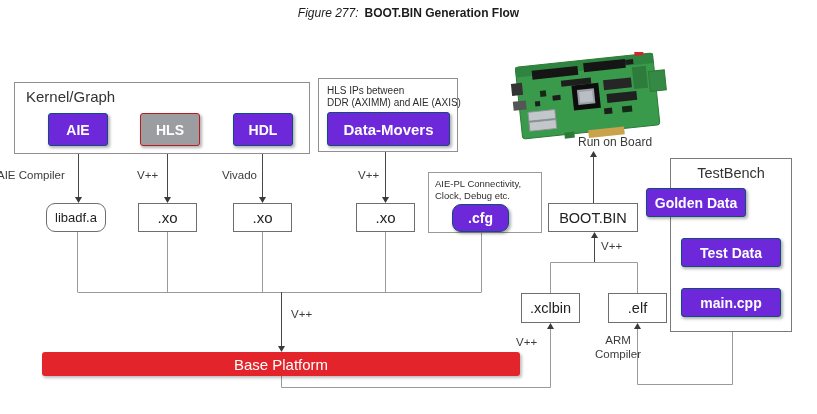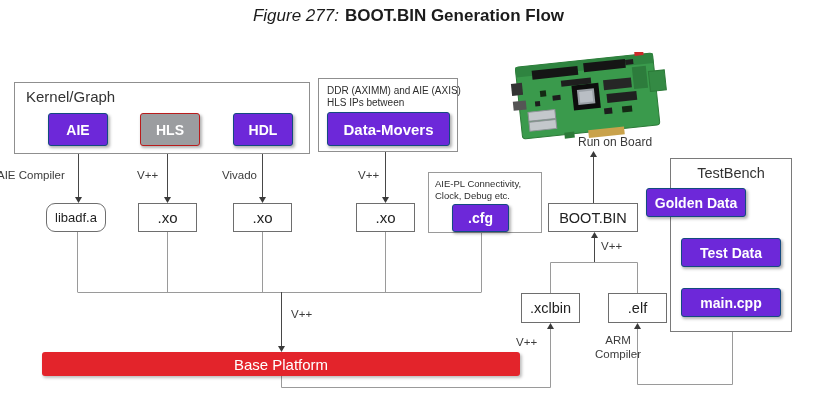--- a/index.html
+++ b/index.html
@@ -2,21 +2,21 @@
 <html><head>
 <meta charset="utf-8">
 <style>
   html,body{margin:0;padding:0;background:#fff;}
   #canvas{
     position:relative;width:817px;height:414px;background:#fff;
     font-family:"Liberation Sans",sans-serif;overflow:hidden;
   }
   .abs{position:absolute;}
   
-  #title{left:0;top:6px;width:817px;text-align:center;font-size:17px;color:#1c1c1c;}
+  #title{left:0;top:6px;width:817px;text-align:center;font-size:12px;color:#1c1c1c;}
   #title .pre{font-style:italic;font-weight:500;margin-right:6px;}
   #title .main{font-weight:bold;}
   
   .container{border:1px solid #8f8f8f;background:#fff;box-sizing:border-box;}
   .container-label{font-size:15px;color:#333;}
   .caption{font-size:10px;color:#2e2e2e;line-height:12px;white-space:nowrap;}
   .caption-sm{font-size:9.5px;color:#2e2e2e;line-height:12px;white-space:nowrap;}
   
   .chip{
     display:flex;align-items:center;justify-content:center;
@@ -89,22 +89,22 @@
 
   <div class="abs container" style="left:14px;top:82px;width:296px;height:72px;">
     <div class="container-label" style="position:absolute;left:11px;top:5px;">Kernel/Graph</div>
   </div>
   <div class="abs chip blue" style="left:48px;top:113px;width:60px;height:33px;">AIE</div>
   <div class="abs chip gray" style="left:140px;top:113px;width:60px;height:33px;">HLS</div>
   <div class="abs chip blue" style="left:233px;top:113px;width:60px;height:33px;">HDL</div>
 
   <div class="abs container" style="left:318px;top:78px;width:140px;height:74px;">
     <div class="caption" style="position:absolute;left:8px;top:6px;">
+      <div>HLS IPs between</div>
       <div>DDR (AXIMM) and AIE (AXIS)</div>
-      <div>HLS IPs between</div>
     </div>
   </div>
   <div class="abs chip blue" style="left:327px;top:112px;width:123px;height:34px;font-size:15px;text-align:center;">Data-Movers</div>
 
   <svg class="abs" style="left:505px;top:52px;" width="166" height="96" viewBox="0 0 166 96">
     <g transform="rotate(-6 83 48)">
       <rect x="14" y="8" width="138" height="72" rx="3" fill="#3a9a4c" stroke="#2c7a38"></rect>
       <rect x="14" y="8" width="138" height="10" fill="#2f8440"></rect>
       <rect x="146" y="26" width="16" height="20" fill="#348a44" stroke="#2c7a38"></rect>
 
@@ -150,21 +150,21 @@
   <div class="abs wbox" style="left:138px;top:203px;width:59px;height:29px;font-size:15px;">.xo</div>
   <div class="abs wbox" style="left:233px;top:203px;width:59px;height:29px;font-size:15px;">.xo</div>
   <div class="abs wbox" style="left:356px;top:203px;width:59px;height:29px;font-size:15px;">.xo</div>
 
   <div class="abs container" style="left:428px;top:172px;width:114px;height:61px;border-color:#9a9a9a;">
     <div class="caption-sm" style="position:absolute;left:6px;top:5px;">
       <div>AIE-PL Connectivity,</div>
       <div>Clock, Debug etc.</div>
     </div>
   </div>
-  <div class="abs chip blue" style="left:452px;top:204px;width:57px;height:28px;">.cfg</div>
+  <div class="abs chip blue" style="left:452px;top:204px;width:57px;height:28px;border-radius:9px;">.cfg</div>
 
   <div class="abs wbox big" style="left:548px;top:203px;width:90px;height:29px;">BOOT.BIN</div>
 
   <div class="abs container" style="left:670px;top:158px;width:122px;height:174px;border-color:#7a7a7a;">
     <div class="container-label" style="position:absolute;left:0;top:6px;width:100%;text-align:center;font-size:14.5px;">TestBench</div>
   </div>
   <div class="abs chip blue" style="left:646px;top:188px;width:100px;height:29px;">Golden Data</div>
   <div class="abs chip blue" style="left:681px;top:238px;width:100px;height:29px;">Test Data</div>
   <div class="abs chip blue" style="left:681px;top:288px;width:100px;height:29px;">main.cpp</div>
 

